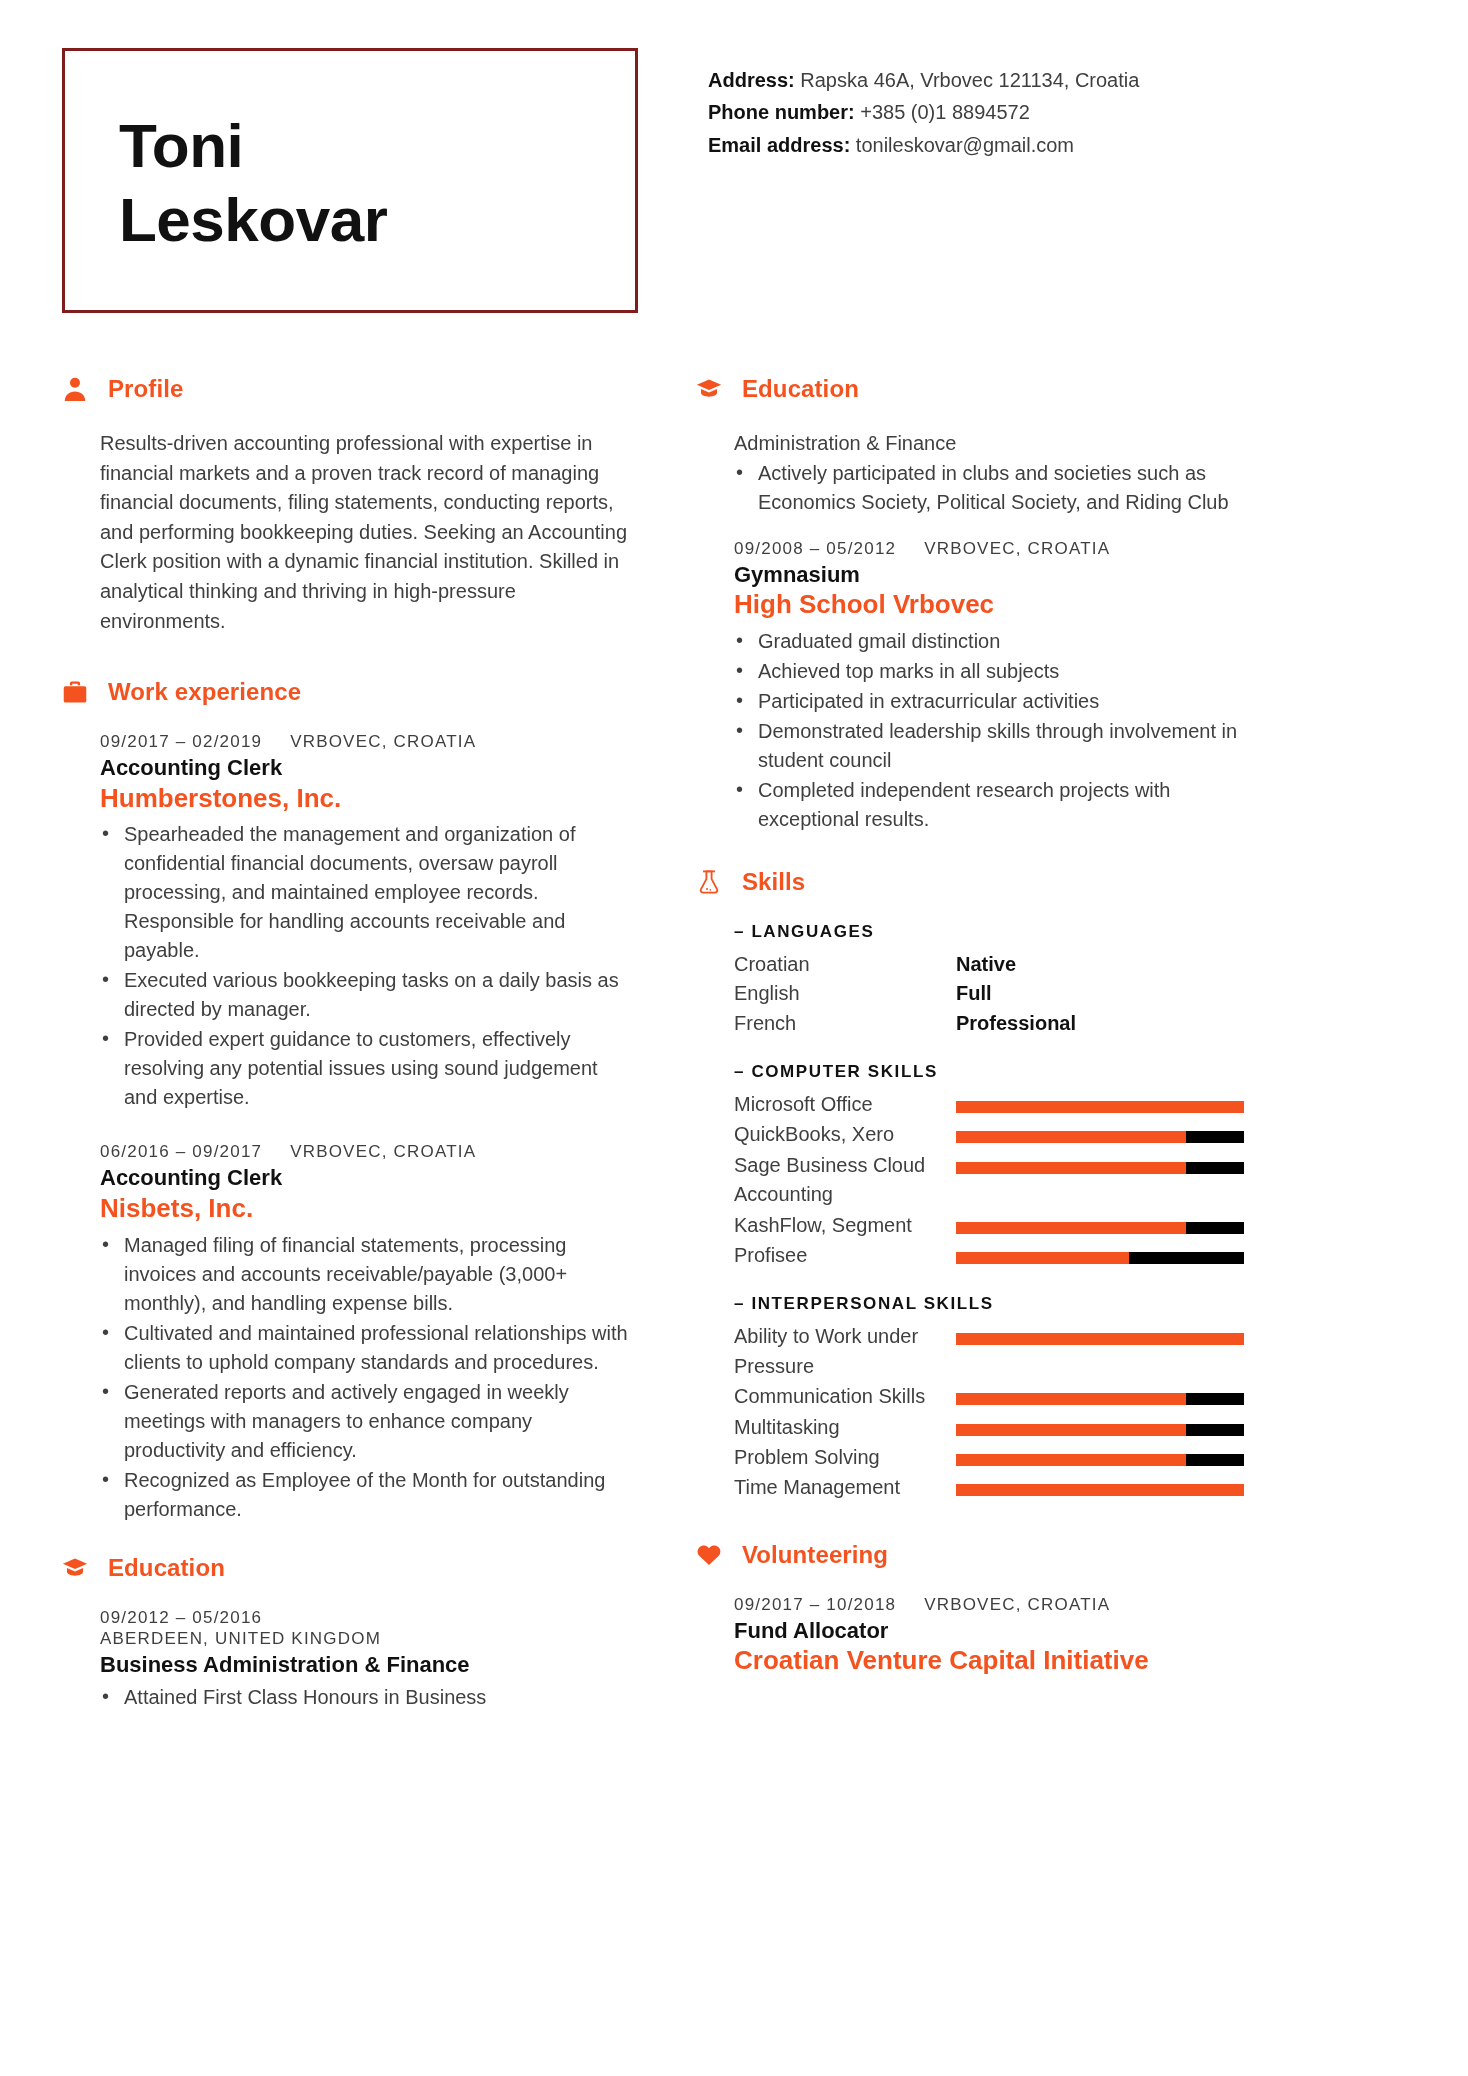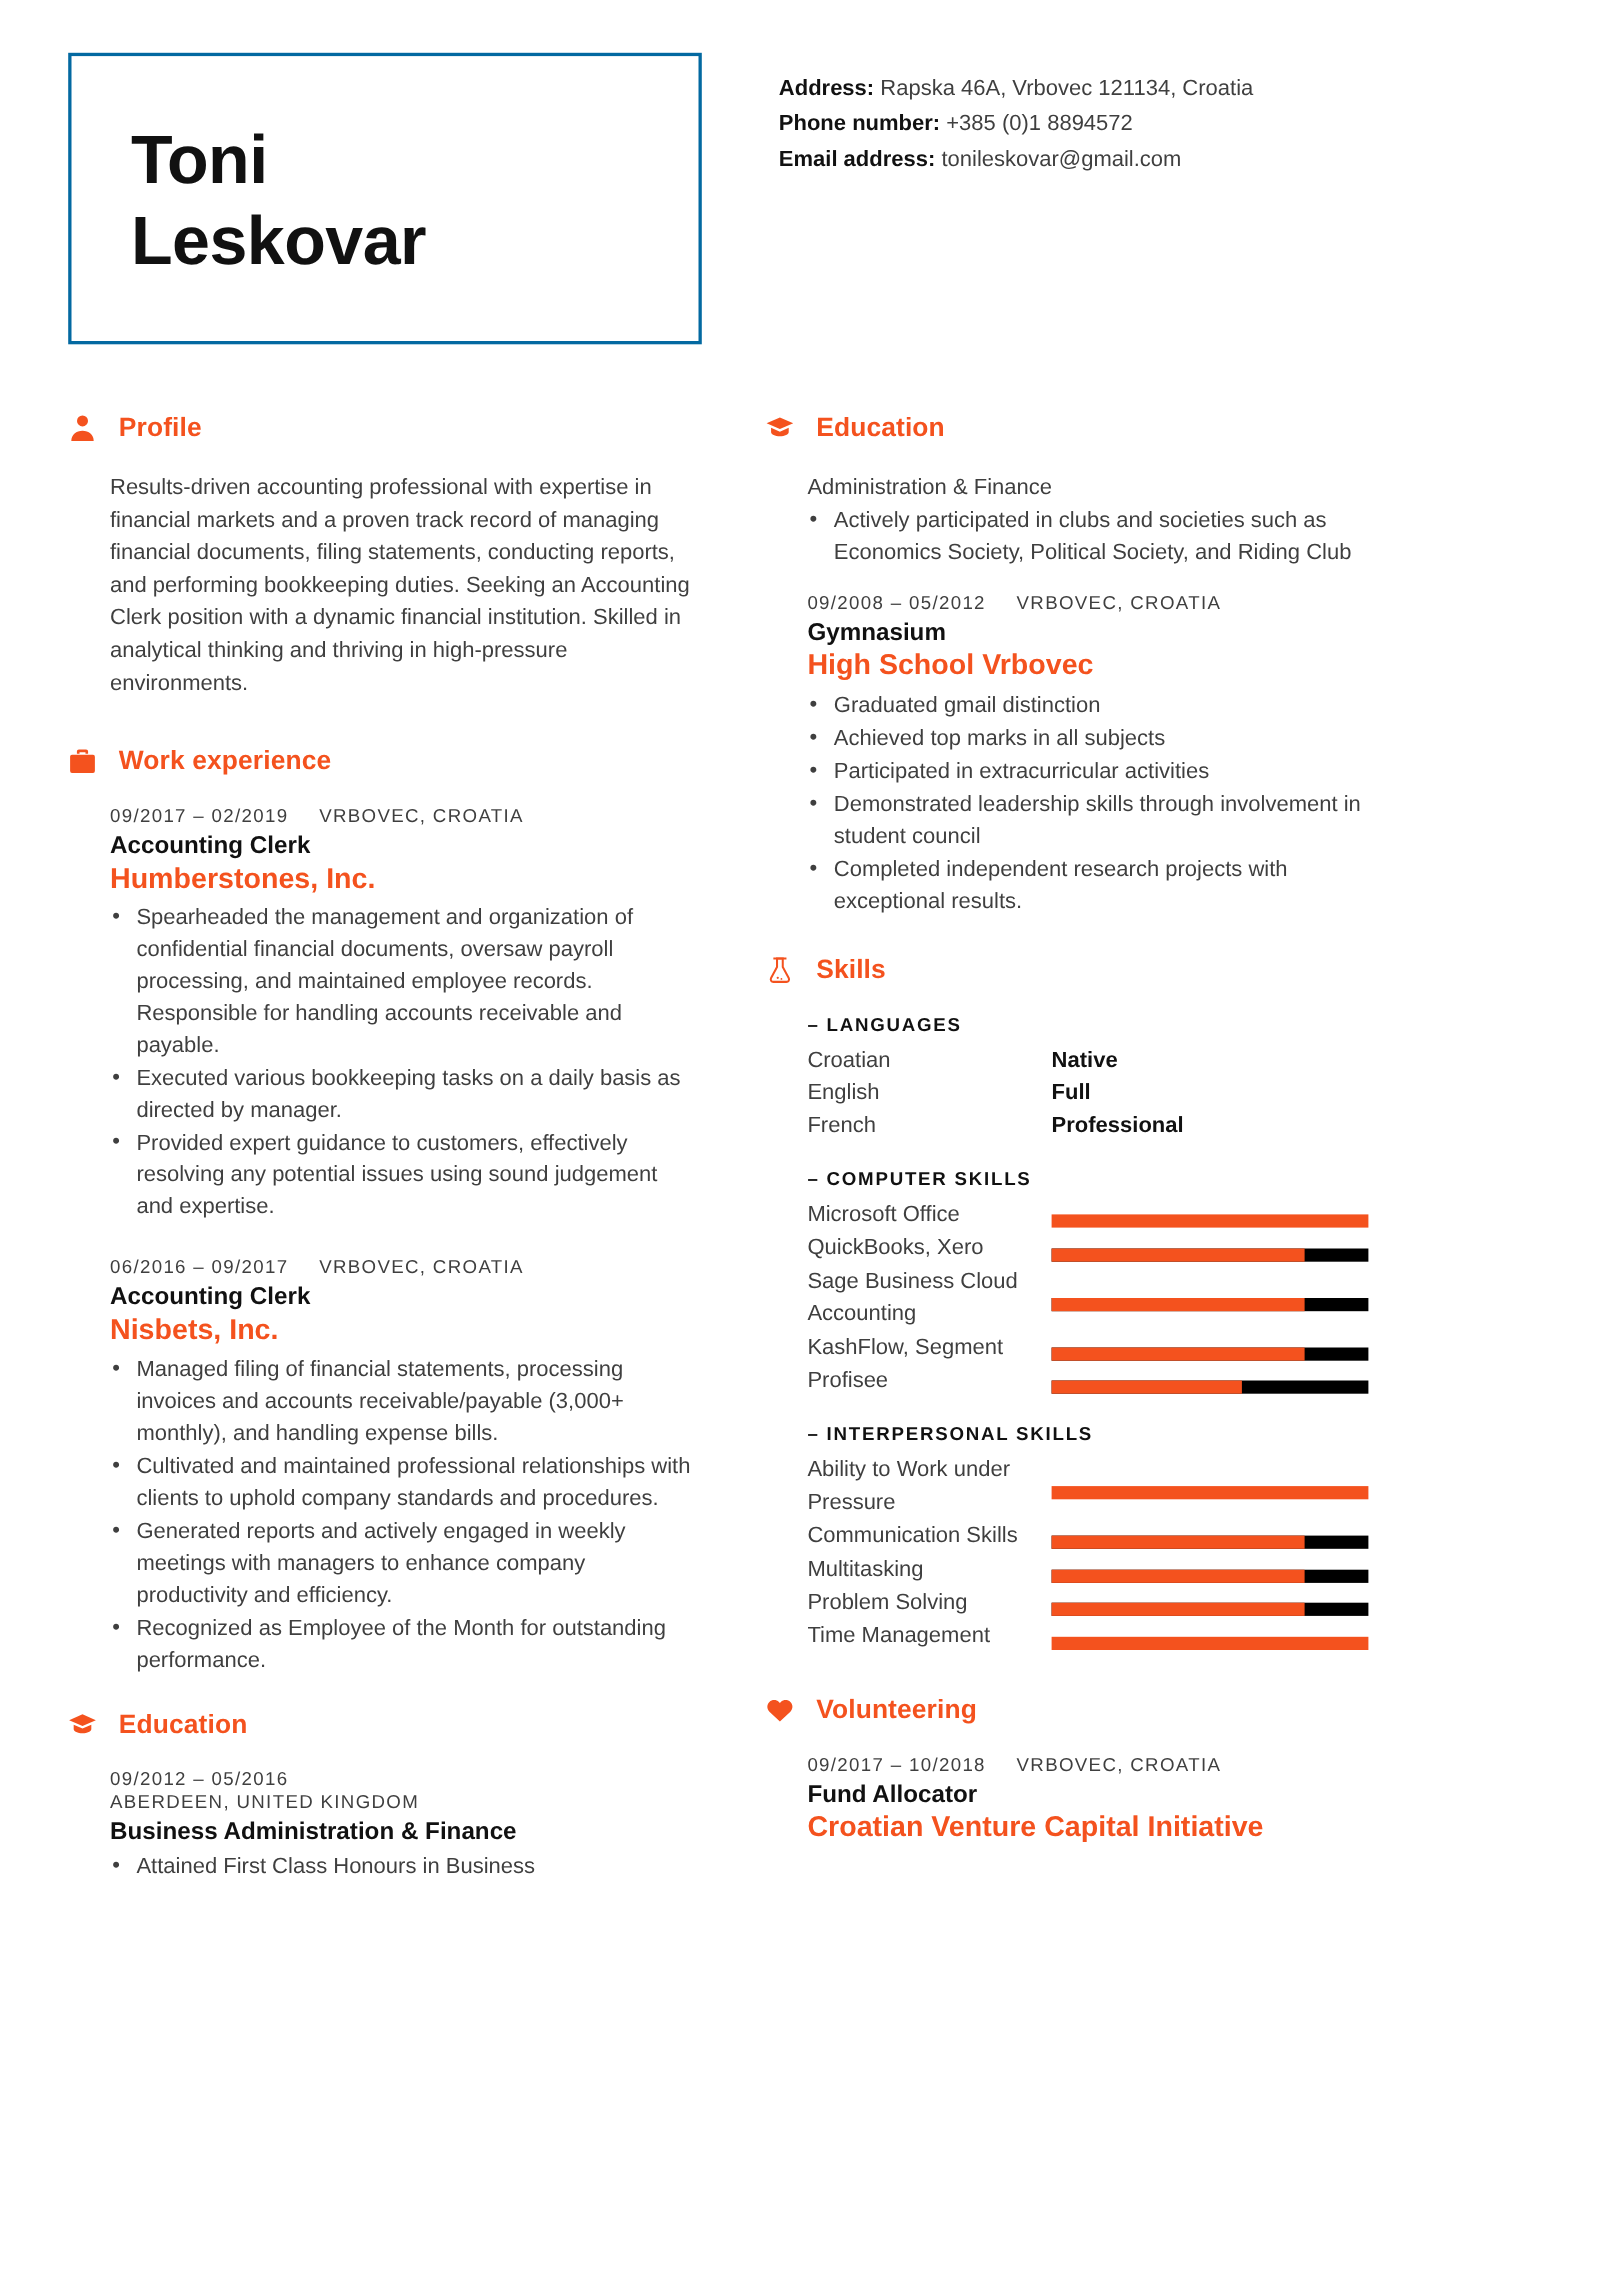--- a/index.html
+++ b/index.html
@@ -9,21 +9,21 @@
     font-family:"Liberation Sans", sans-serif;
     color:#3a3a3a;
     position:relative;
     overflow:hidden;
   }
   .page { padding:48px 62px 0 62px; }
 
   
   .header { display:flex; align-items:flex-start; }
   .name-box {
-    border:3px solid #0369a1;
+    border:3px solid #7f1d1d;
     width:576px;
     min-height:265px;
     padding:40px 0 36px 54px;
     display:flex; flex-direction:column; justify-content:center;
   }
   .name-line {
     font-size:62px; font-weight:bold; color:#111111;
     line-height:1.18; letter-spacing:-0.5px;
   }
   .contact {
@@ -83,21 +83,21 @@
     font-size:17px; font-weight:bold; color:#111111;
     letter-spacing:1.6px; margin-bottom:8px; margin-top:24px;
   }
   .skill-group-title:first-child { margin-top:0; }
 
   .lang-row { display:flex; font-size:20px; line-height:1.47; }
   .lang-name { width:222px; color:#3f3f3f; }
   .lang-level { font-weight:bold; color:#111111; }
 
   .skill-row {
-    display:flex; align-items:center;
+    display:flex; align-items:flex-start;
     margin-bottom:1px;
   }
   .skill-name {
     width:222px; font-size:20px; line-height:1.47; color:#3f3f3f;
     padding-right:6px;
   }
   .skill-bar-holder { flex:1; padding-top:11px; }
   .skill-bar {
     width:288px; height:12px; background:#000000; position:relative;
   }

